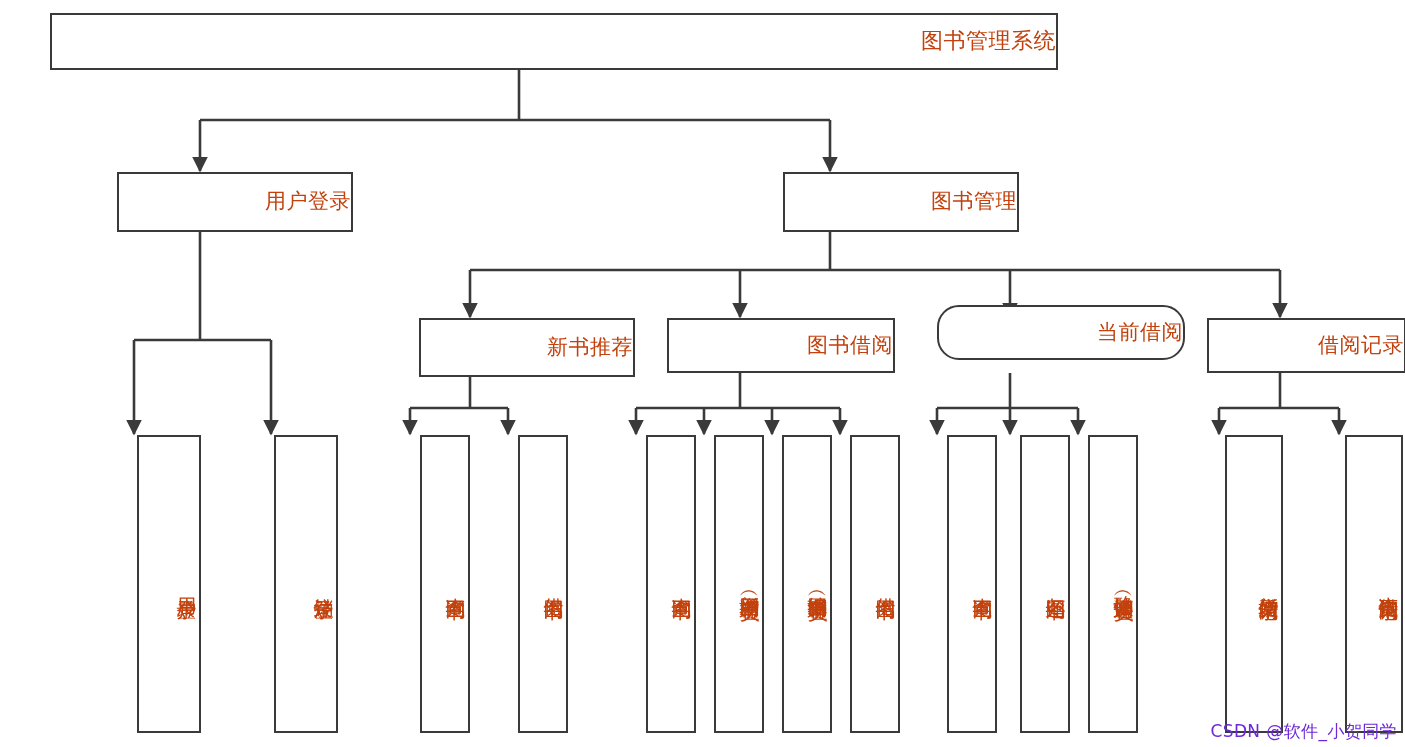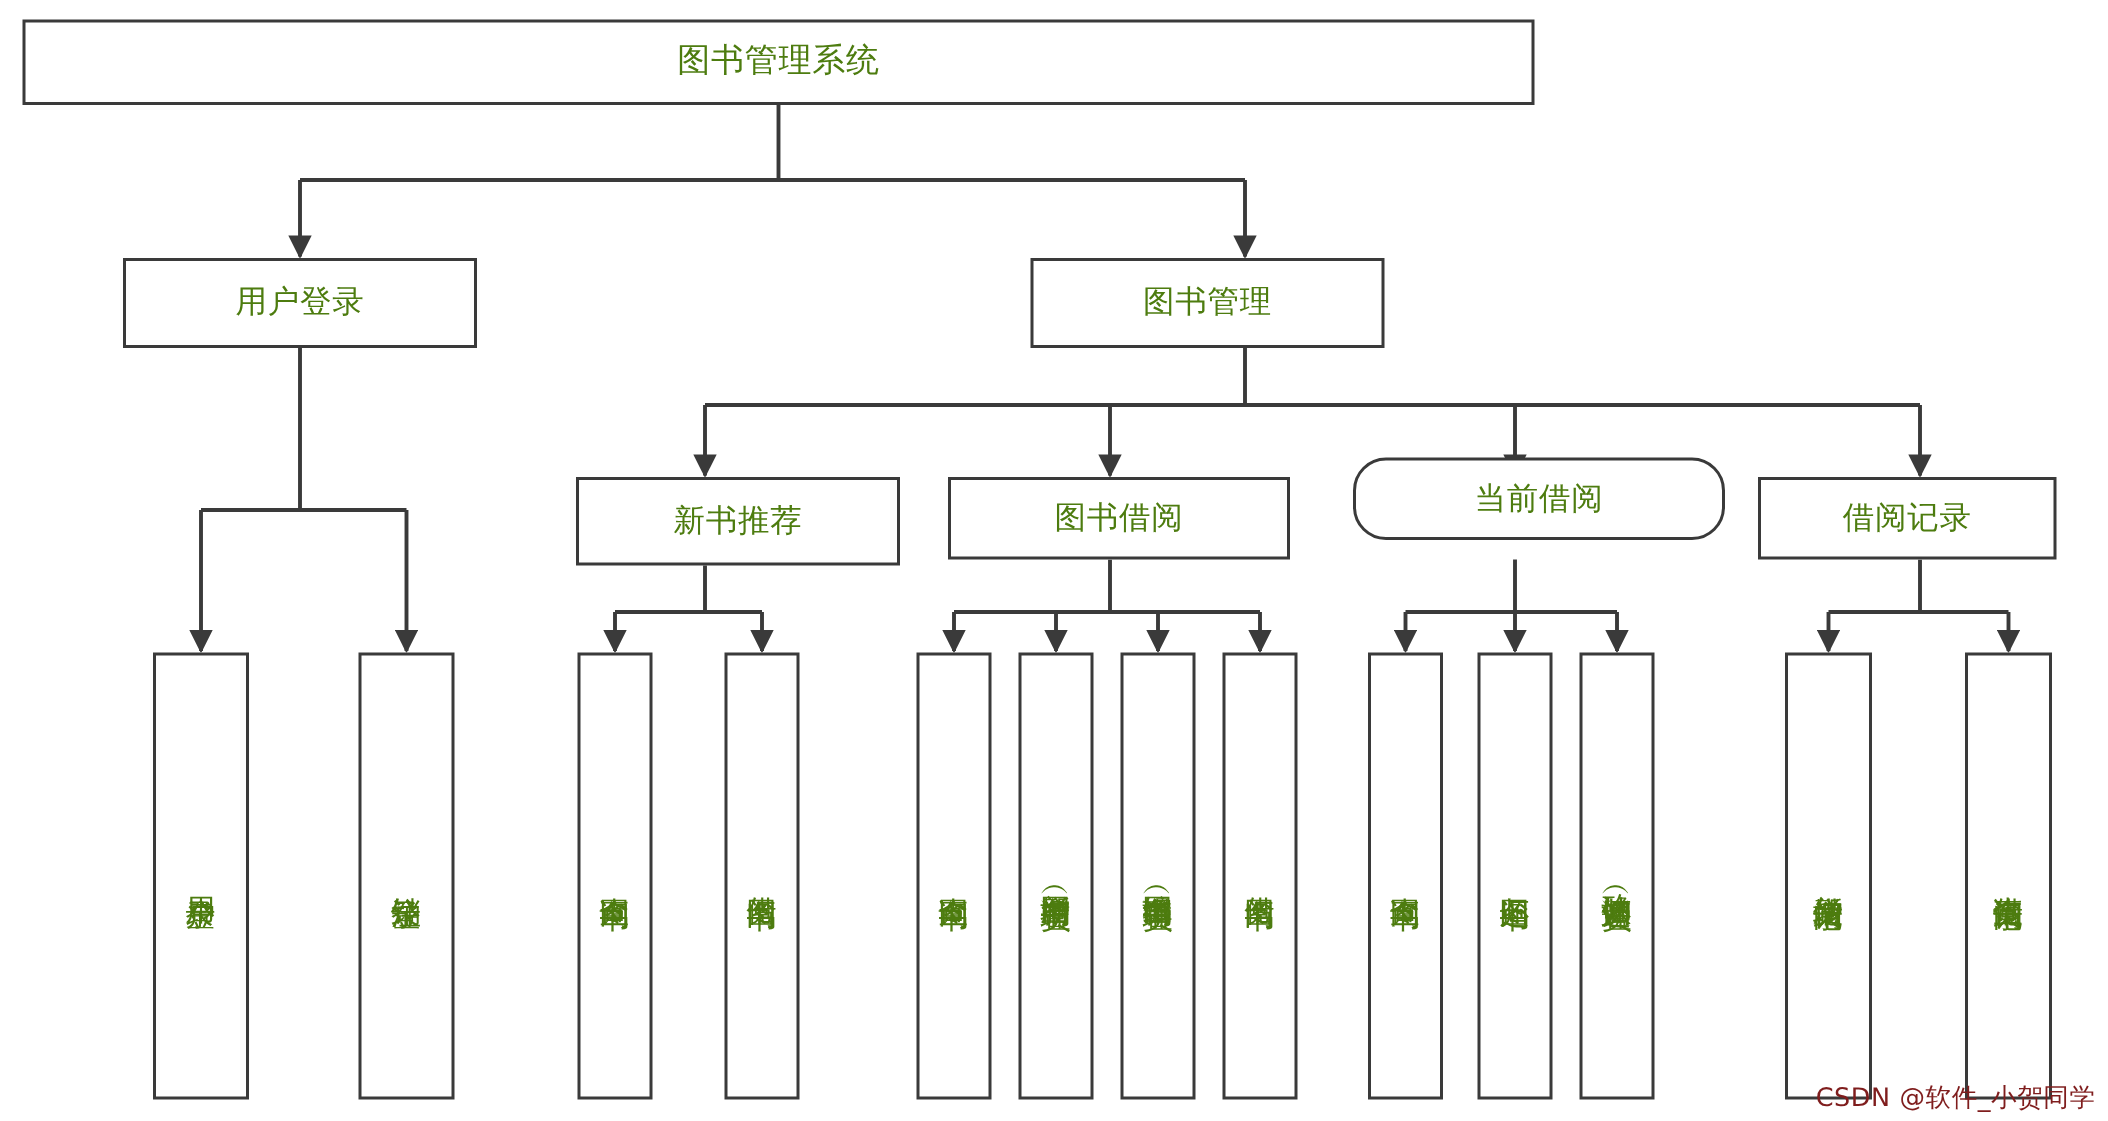--- a/index.html
+++ b/index.html
@@ -21,22 +21,23 @@
     width: 1405px; height: 747px;
     pointer-events: none;
   }
   .node {
     position: absolute;
     box-sizing: border-box;
     border: 2px solid #3a3a3a;
     background: #ffffff;
     display: flex;
     align-items: center;
-    justify-content: center;
-    color: #4d7c0f;
+    justify-content: flex-end;
+    color: #c2410c;
+    margin-left: 35px;
   }
   .node .label {
     display: block;
     text-align: center;
     line-height: 1.22;
     letter-spacing: 0.5px;
   }
   .node.horiz .label {
     writing-mode: horizontal-tb;
     font-size: 21px;
@@ -47,21 +48,21 @@
     font-size: 20px;
     letter-spacing: 1px;
     white-space: nowrap;
   }
   .node.root .label { font-size: 22px; }
   #watermark {
     position: absolute;
     right: 8px;
     bottom: 4px;
     font-size: 17px;
-    color: #7f1d1d;
+    color: #6d28d9;
     font-family: "DejaVu Sans", "Liberation Sans", sans-serif;
     white-space: nowrap;
     letter-spacing: 0.4px;
   }
 </style>
 </head>
 <body>
 
 <div id="canvas">
 
@@ -108,21 +109,21 @@
       </g>
   </svg>
 
   <div id="nodes-layer">
       <div class="node horiz root" style="left: 15px; top: 13px; width: 1008px; height: 57px;">
         <span class="label">图书管理系统</span>
       </div>
       <div class="node horiz" style="left: 82px; top: 172px; width: 236px; height: 60px;">
         <span class="label">用户登录</span>
       </div>
-      <div class="node horiz" style="left: 687px; top: 172px; width: 236px; height: 60px;">
+      <div class="node horiz" style="left: 748px; top: 172px; width: 236px; height: 60px;">
         <span class="label">图书管理</span>
       </div>
       <div class="node horiz" style="left: 384px; top: 318px; width: 216px; height: 59px;">
         <span class="label">新书推荐</span>
       </div>
       <div class="node horiz" style="left: 632px; top: 318px; width: 228px; height: 55px;">
         <span class="label">图书借阅</span>
       </div>
       <div class="node horiz" style="left: 902px; top: 305px; width: 248px; height: 55px; border-radius: 22px;">
         <span class="label">当前借阅</span>

